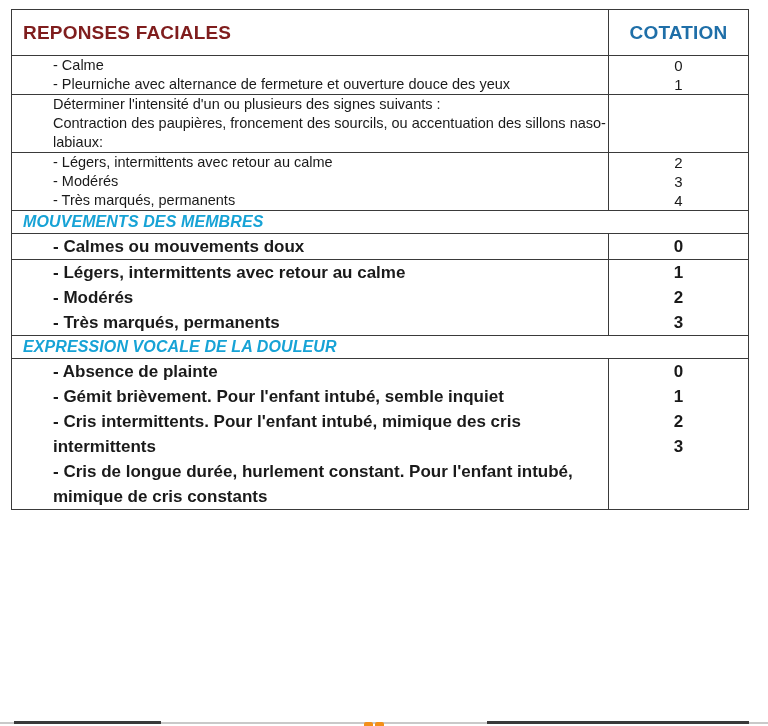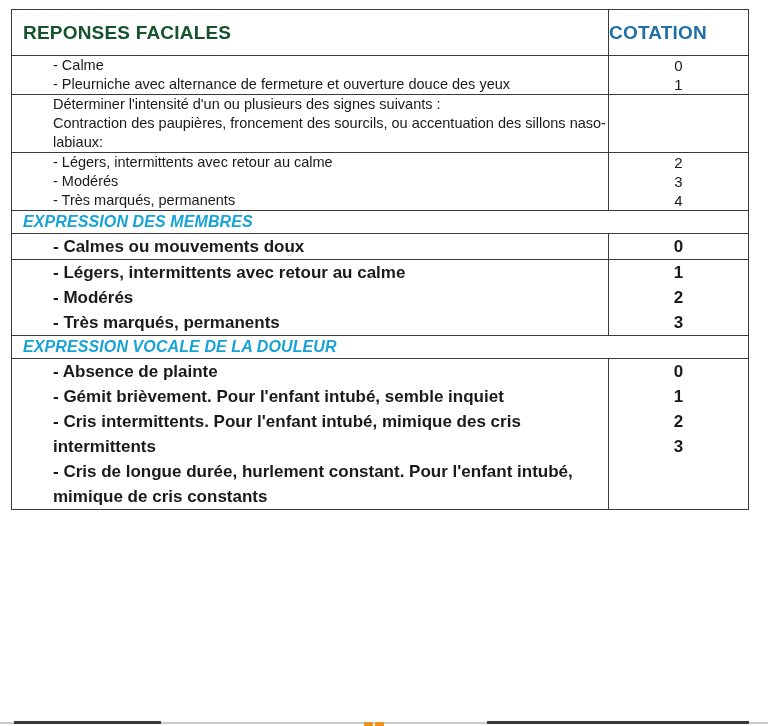--- a/index.html
+++ b/index.html
@@ -40,28 +40,28 @@
     background: #ffffff;
   }
 
   .col-desc { width: 597px; }
   .col-score { width: 140px; }
 
   
   .hdr-row td { height: 45px; vertical-align: middle; }
   .hdr-title {
     padding: 0 0 0 11px;
-    color: #14532d;
+    color: #7f1d1d;
     font-weight: bold;
     font-size: 19px;
     letter-spacing: 0.2px;
     font-family: "Liberation Sans", sans-serif;
   }
   .hdr-score {
-    text-align: left;
+    text-align: center;
     color: #1F6FA8;
     font-weight: bold;
     font-size: 19px;
     letter-spacing: 0.2px;
   }
 
   
   .band td {
     height: 22px;
     vertical-align: middle;
@@ -194,21 +194,21 @@
         </td>
         <td class="cell-score t-sm">
           <span class="num">2</span>
           <span class="num">3</span>
           <span class="num">4</span>
         </td>
       </tr>
 
       <tr class="band">
         <td colspan="2">
-          <div class="band-label">EXPRESSION DES MEMBRES</div>
+          <div class="band-label">MOUVEMENTS DES MEMBRES</div>
         </td>
       </tr>
 
       <tr>
         <td class="cell-text t-lg pad-top-8">
           <span class="line">- Calmes ou mouvements doux</span>
         </td>
         <td class="cell-score t-lg pad-top-8">
           <span class="num">0</span>
         </td>

